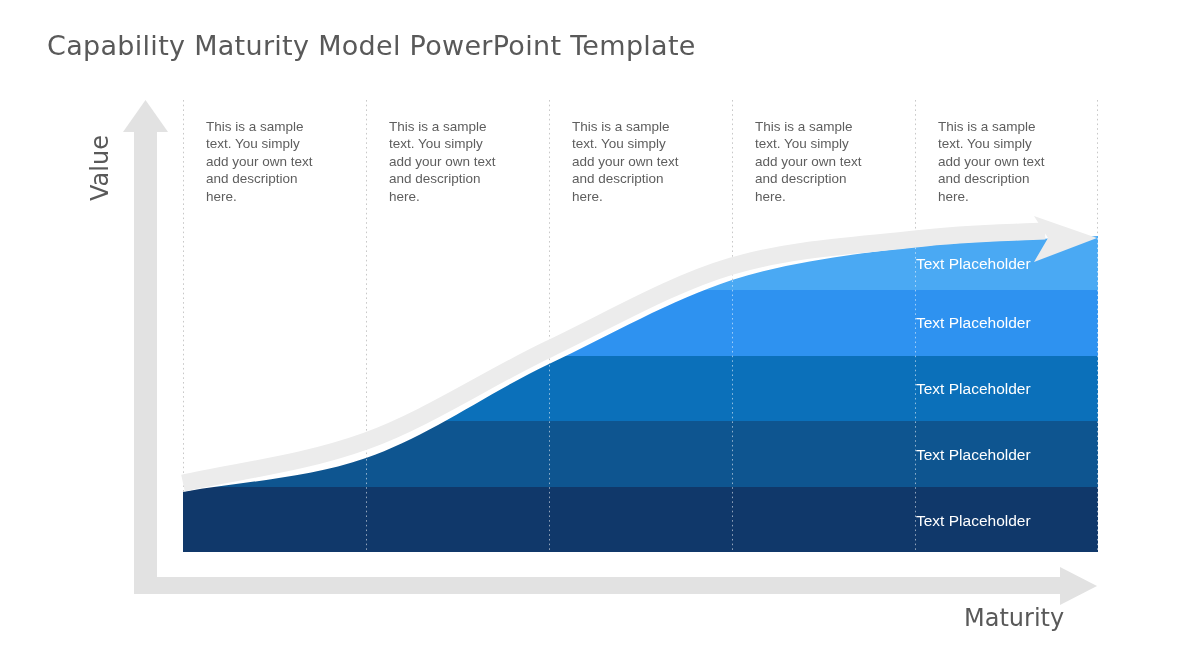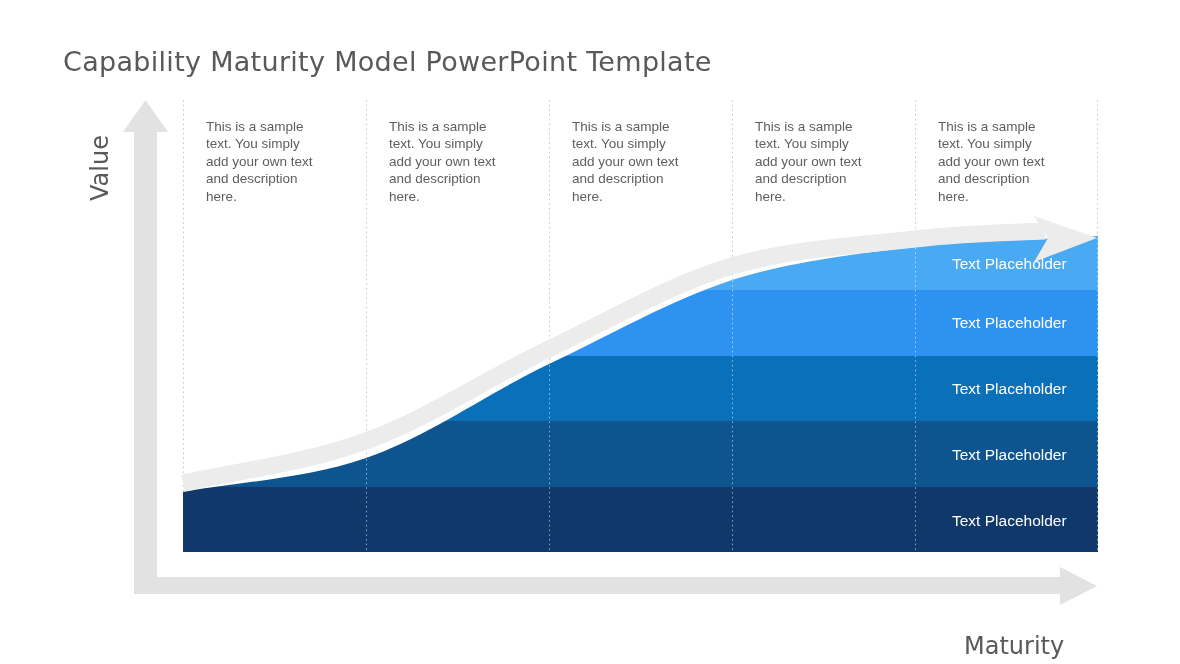--- a/index.html
+++ b/index.html
@@ -4,43 +4,43 @@
 <style>
   html,body{margin:0;padding:0;background:#ffffff;}
   .slide{
     position:relative;
     width:1180px;height:664px;
     background:#ffffff;
     overflow:hidden;
     font-family:"Liberation Sans", sans-serif;
   }
   .title{
-    position:absolute;left:47px;top:30px;margin:16px;
+    position:absolute;left:47px;top:30px;margin:0;
     font-family:"DejaVu Sans", sans-serif;
     font-size:27px;font-weight:400;letter-spacing:.3px;
     color:#595959;white-space:nowrap;
   }
   .chart-svg{position:absolute;left:0;top:0;}
   .axis-label{
     position:absolute;
     font-family:"DejaVu Sans", sans-serif;
     font-size:24px;color:#595959;
   }
   .y-axis-label{
     left:55px;top:154px;width:90px;height:28px;line-height:28px;
     text-align:center;transform:rotate(-90deg);
   }
-  .x-axis-label{left:964px;top:632px;}
+  .x-axis-label{left:964px;top:604px;}
   .col-desc{
     position:absolute;top:118px;width:158px;
     font-size:13.5px;line-height:17.4px;color:#5e5e5e;
     white-space:pre-line;
   }
   .band-label{
-    position:absolute;left:952px;height:20px;line-height:20px;
+    position:absolute;left:916px;height:20px;line-height:20px;
     font-size:15.5px;color:#ffffff;white-space:nowrap;
   }
 </style>
 </head>
 <body>
 
 <div class="slide">
 
   <h1 class="title">Capability Maturity Model PowerPoint Template</h1>
 

